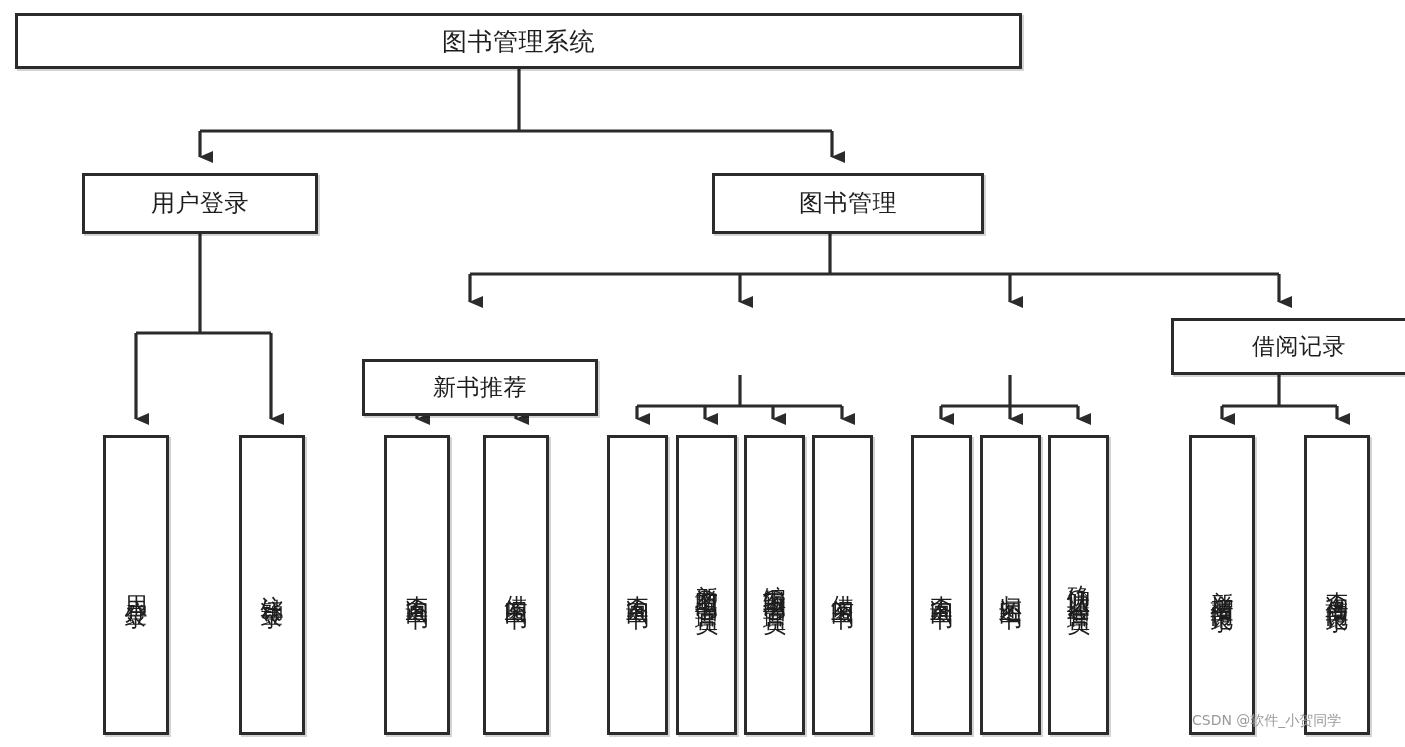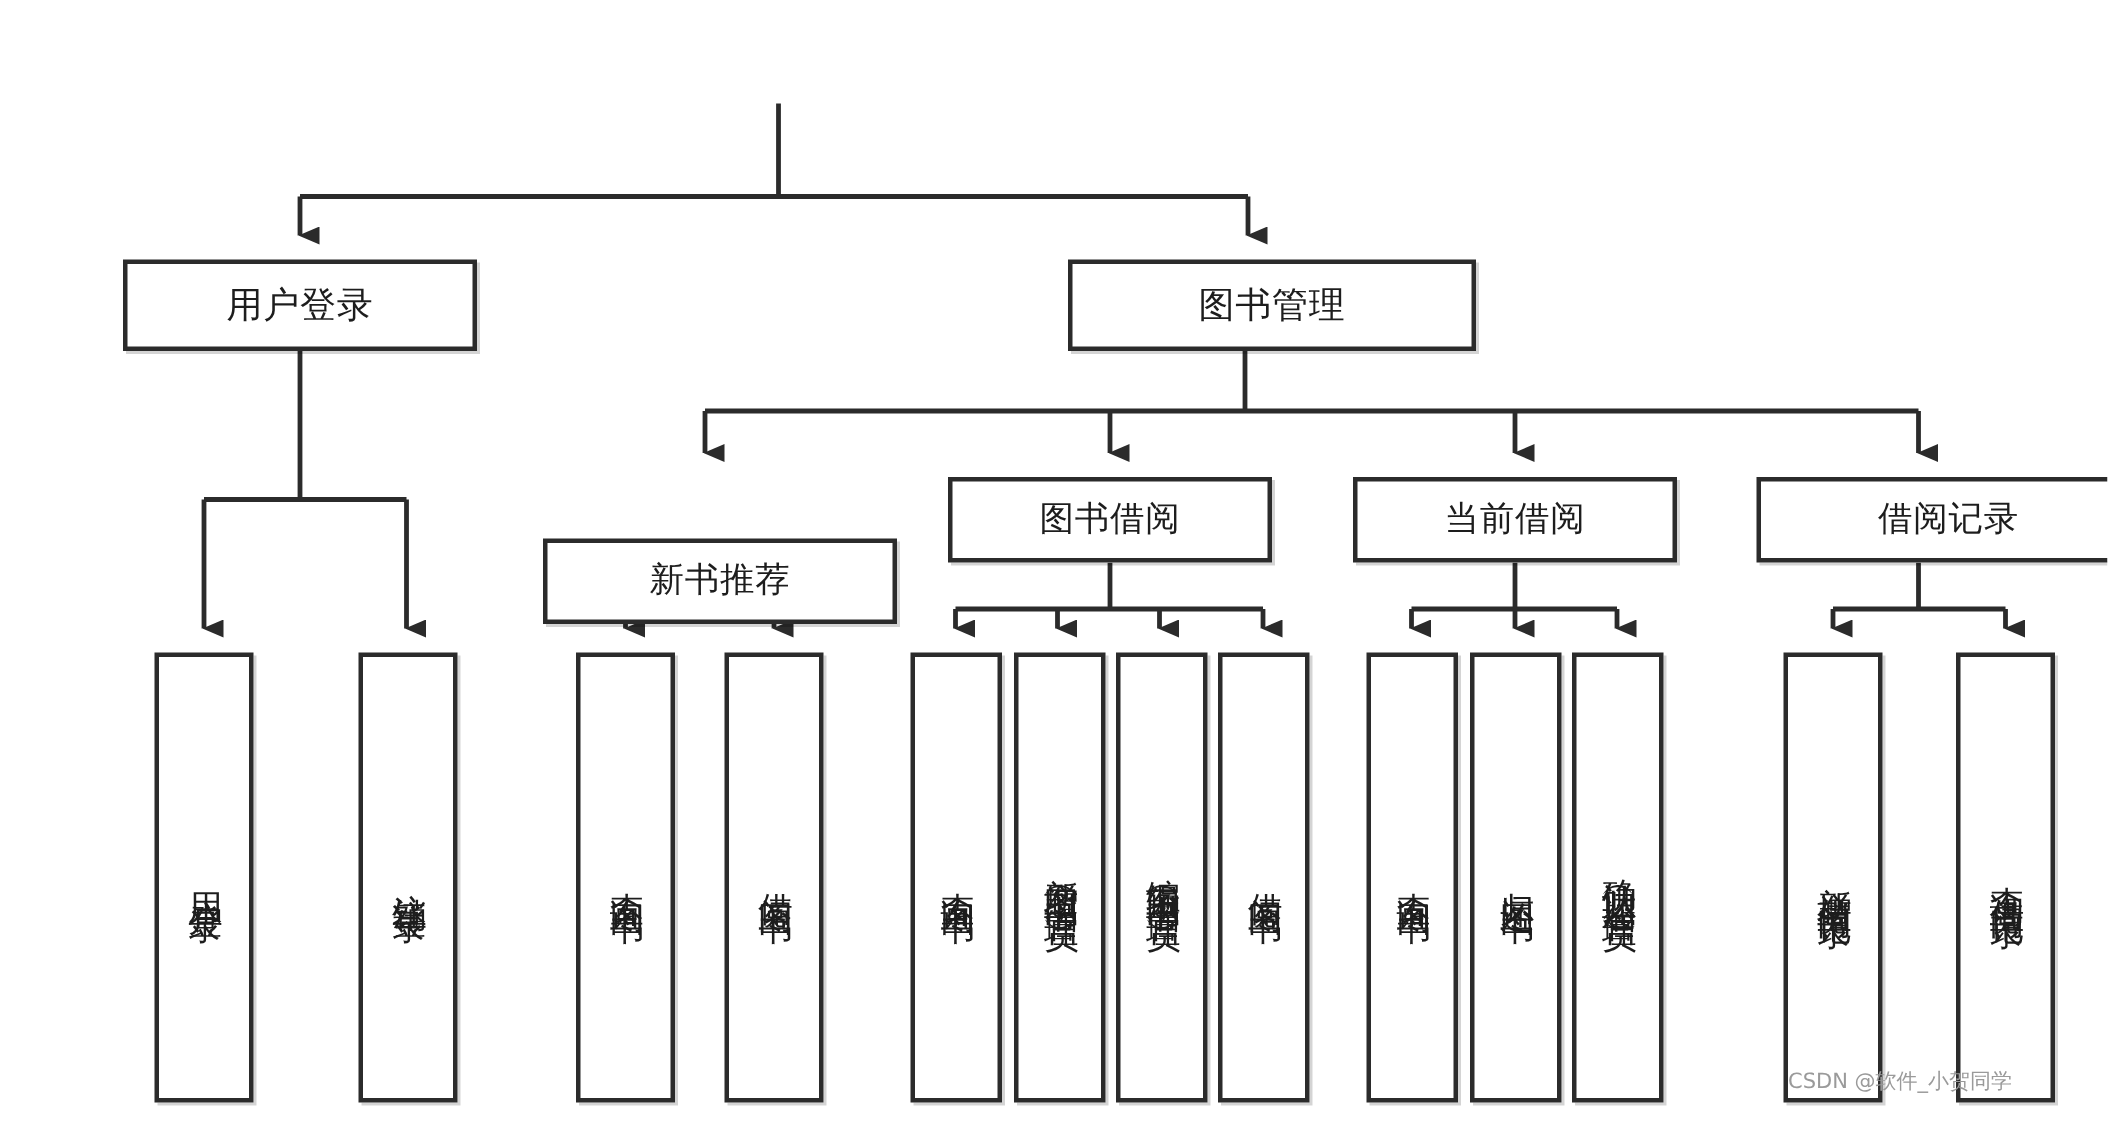--- a/index.html
+++ b/index.html
@@ -111,36 +111,33 @@
       <path d="M 1010 406 L 1010 419" marker-end="url(#arrow)"></path>
       <path d="M 1078 406 L 1078 419" marker-end="url(#arrow)"></path>
 
       <path d="M 1279 375 L 1279 406"></path>
       <path d="M 1222 406 L 1337 406"></path>
       <path d="M 1222 406 L 1222 419" marker-end="url(#arrow)"></path>
       <path d="M 1337 406 L 1337 419" marker-end="url(#arrow)"></path>
     </g>
   </svg>
 
+  <div class="node root" style="left:15px; top:13px; width:1007px; height:56px;">
+    <span class="label">图书管理系统</span>
+  </div>
 
   <div class="node lvl1" style="left:82px; top:173px; width:236px; height:61px;">
     <span class="label">用户登录</span>
   </div>
   <div class="node lvl1" style="left:712px; top:173px; width:272px; height:61px;">
     <span class="label">图书管理</span>
   </div>
 
   <div class="node lvl2" style="left:362px; top:318px; width:236px; height:57px;margin-top:41px;">
     <span class="label">新书推荐</span>
-  </div>
-  <div class="node lvl2" style="left:632px; top:318px; width:216px; height:57px;">
-    <span class="label">图书借阅</span>
-  </div>
-  <div class="node lvl2" style="left:902px; top:318px; width:216px; height:57px;">
-    <span class="label">当前借阅</span>
   </div>
   <div class="node lvl2" style="left:1171px; top:318px; width:256px; height:57px;">
     <span class="label">借阅记录</span>
   </div>
 
   <div class="node leaf" style="left:103px; top:435px; width:66px; height:300px;">
     <span class="label">用户登录</span>
   </div>
   <div class="node leaf" style="left:239px; top:435px; width:66px; height:300px;">
     <span class="label">注销登录</span>

